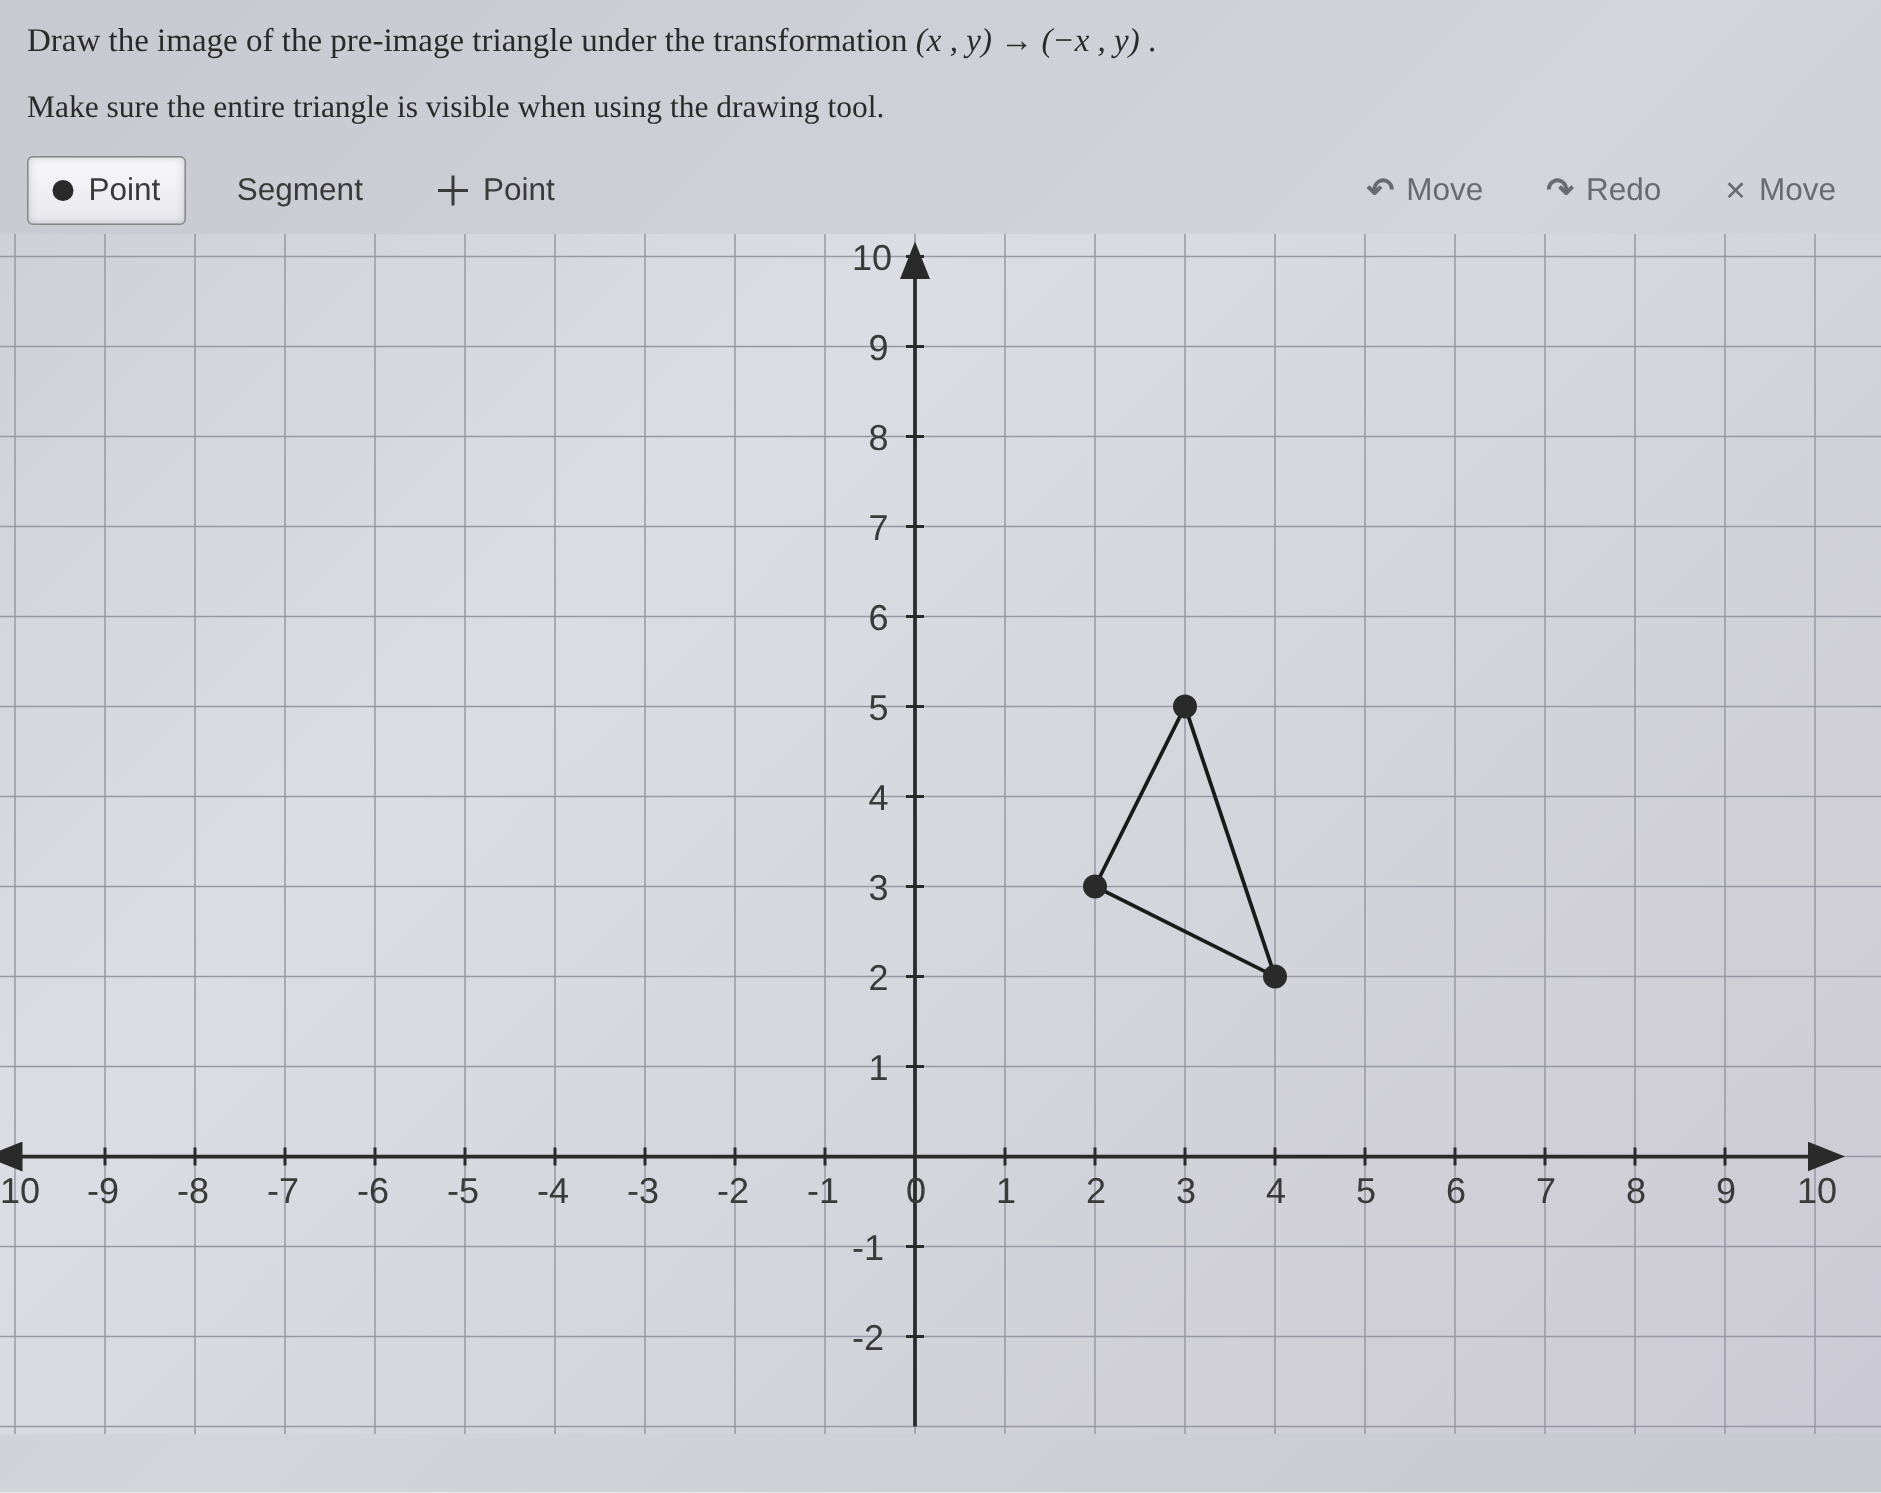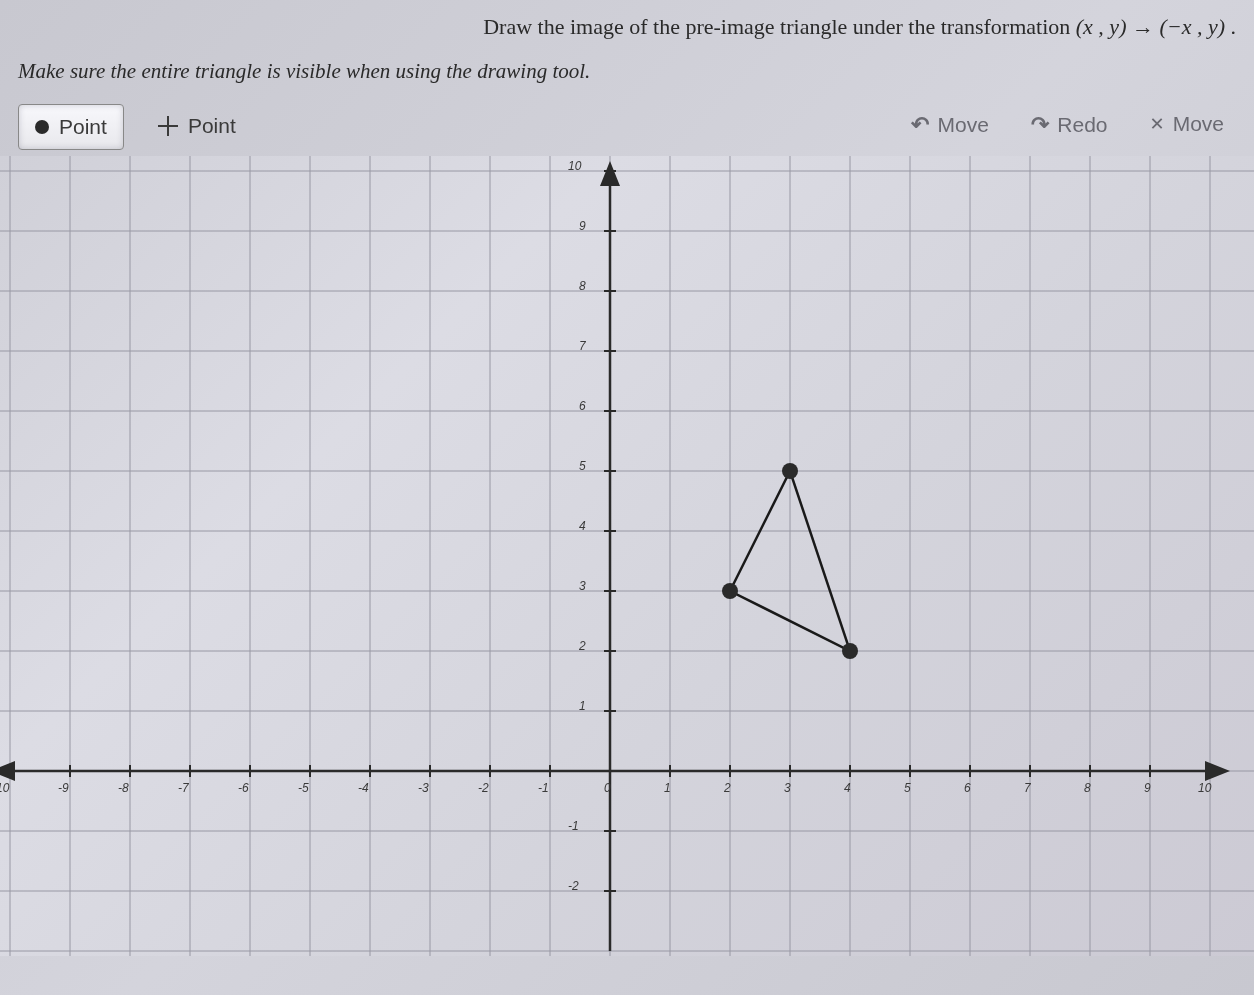--- a/index.html
+++ b/index.html
@@ -14,38 +14,36 @@
       width: 1254px;
       height: 995px;
       overflow: hidden;
       color: #2a2a2a;
     }
     
     .question-area {
       padding: 12px 18px 8px 18px;
       font-size: 22px;
       line-height: 1.4;
-      text-align: right;
     }
     
     .instruction {
       padding: 8px 18px 14px 18px;
-      font-style: italic;
       font-size: 21px;
       color: #2a2a2a;
     }
     
     .math-var {
       font-style: italic;
       font-family: 'Times New Roman', serif;
     }
     
     .toolbar {
       display: flex;
-      align-items: flex-start;
+      align-items: center;
       padding: 6px 18px;
       gap: 18px;
       font-size: 21px;
       font-family: Arial, sans-serif;
     }
     
     .tool-button {
       display: flex;
       align-items: center;
       gap: 10px;
@@ -128,43 +126,45 @@
     
     .grid-svg {
       position: absolute;
       top: 0;
       left: 0;
     }
     
     .axis-label {
       position: absolute;
       font-family: Arial, sans-serif;
-      font-size: 12px;
+      font-size: 24px;
       color: #3a3a3a;
       user-select: none;
-      font-style: italic;
     }
   </style>
 </head>
 <body>
 
 <div class="question-area">
   <span>Draw the image of the pre-image triangle under the transformation </span>
   <span class="math-var">(x , y)</span>
   <span> → </span>
   <span class="math-var">(−x , y)</span>
   <span> .</span>
 </div>
 
 <div class="instruction">Make sure the entire triangle is visible when using the drawing tool.</div>
 
 <div class="toolbar">
   <div class="tool-button active">
     <span class="point-icon"></span>
     <span>Point</span>
+  </div>
+  <div class="tool-button">
+    <span>Segment</span>
   </div>
   <div class="tool-button">
     <span class="move-icon"></span>
     <span>Point</span>
   </div>
 
   <div class="toolbar-spacer"></div>
 
   <div class="action-button">
     <span class="undo-icon">↶</span>

